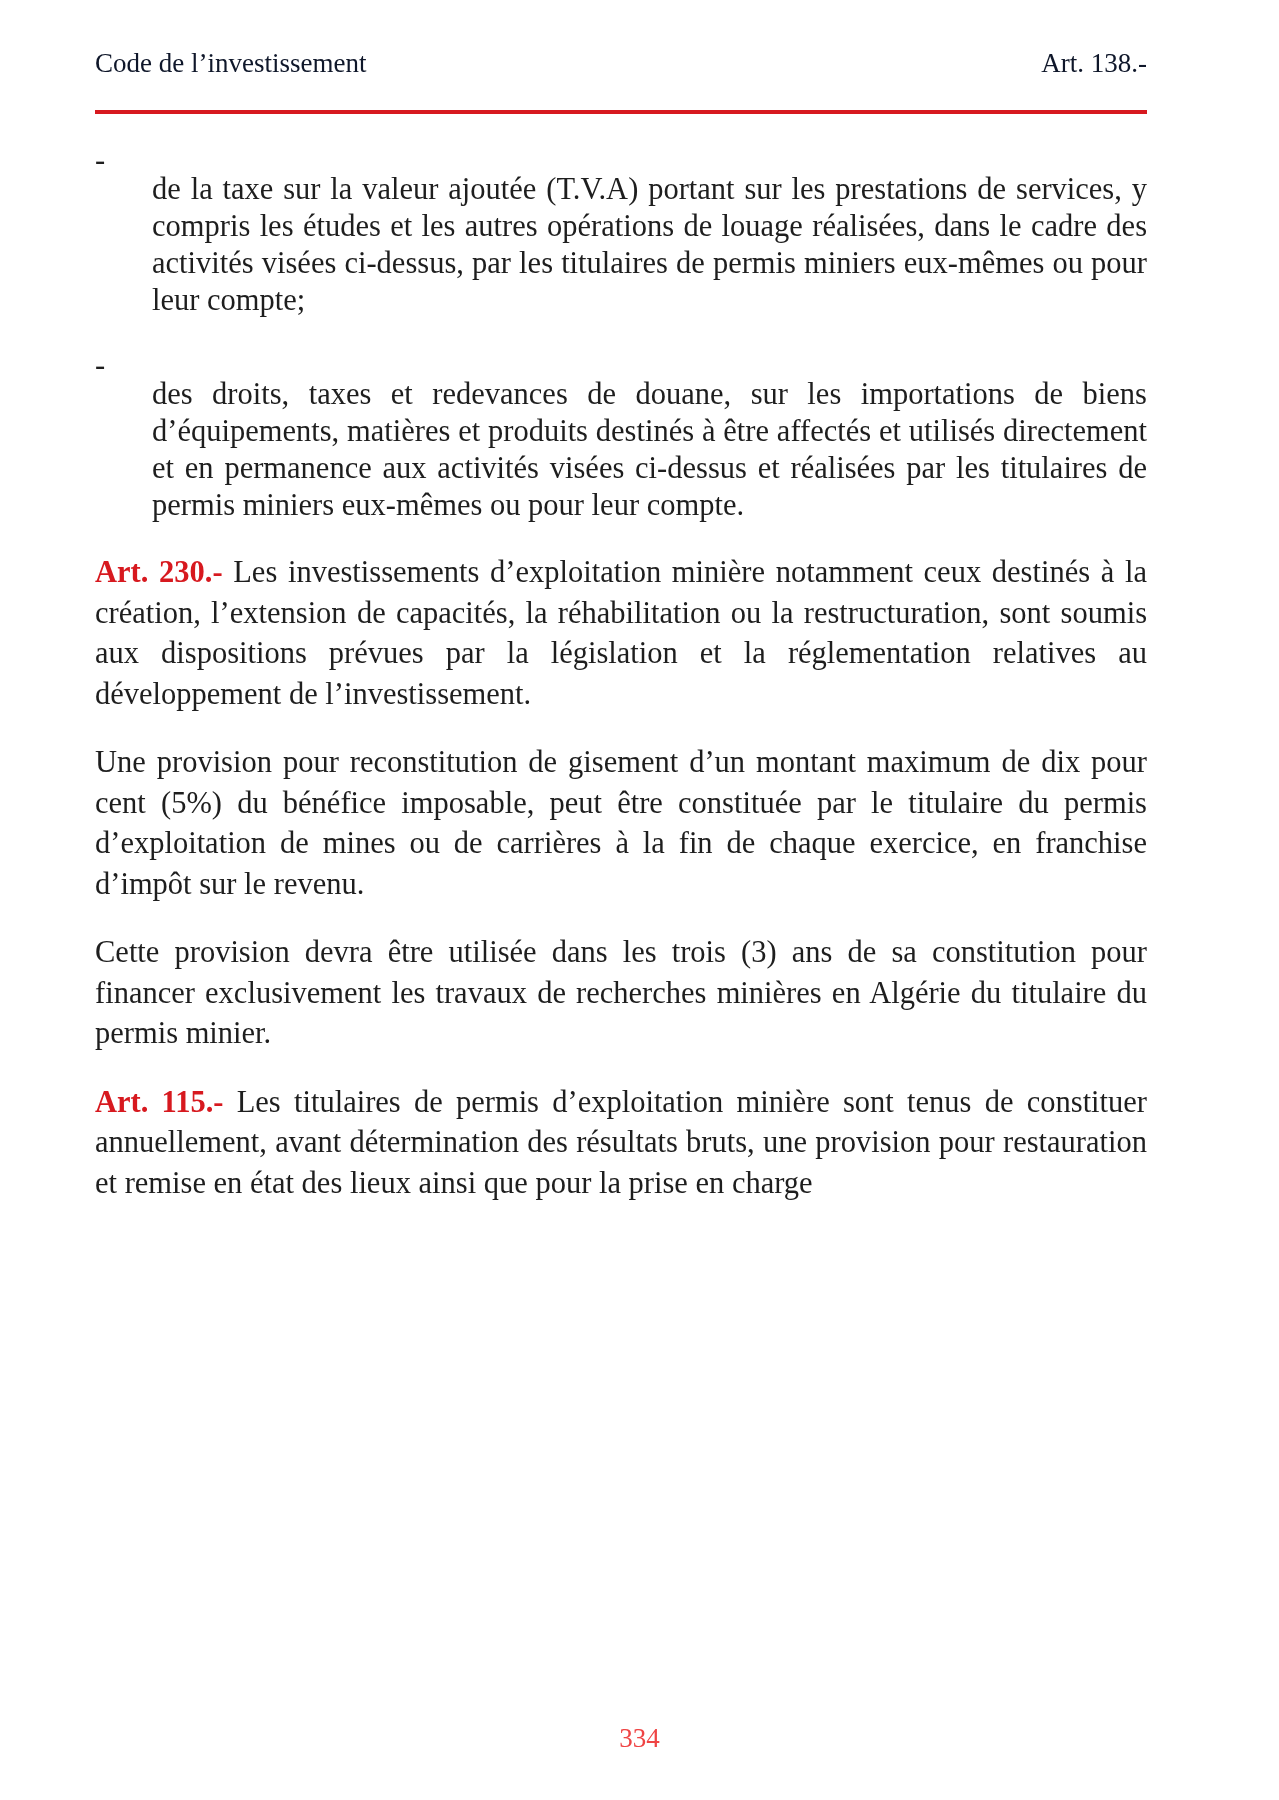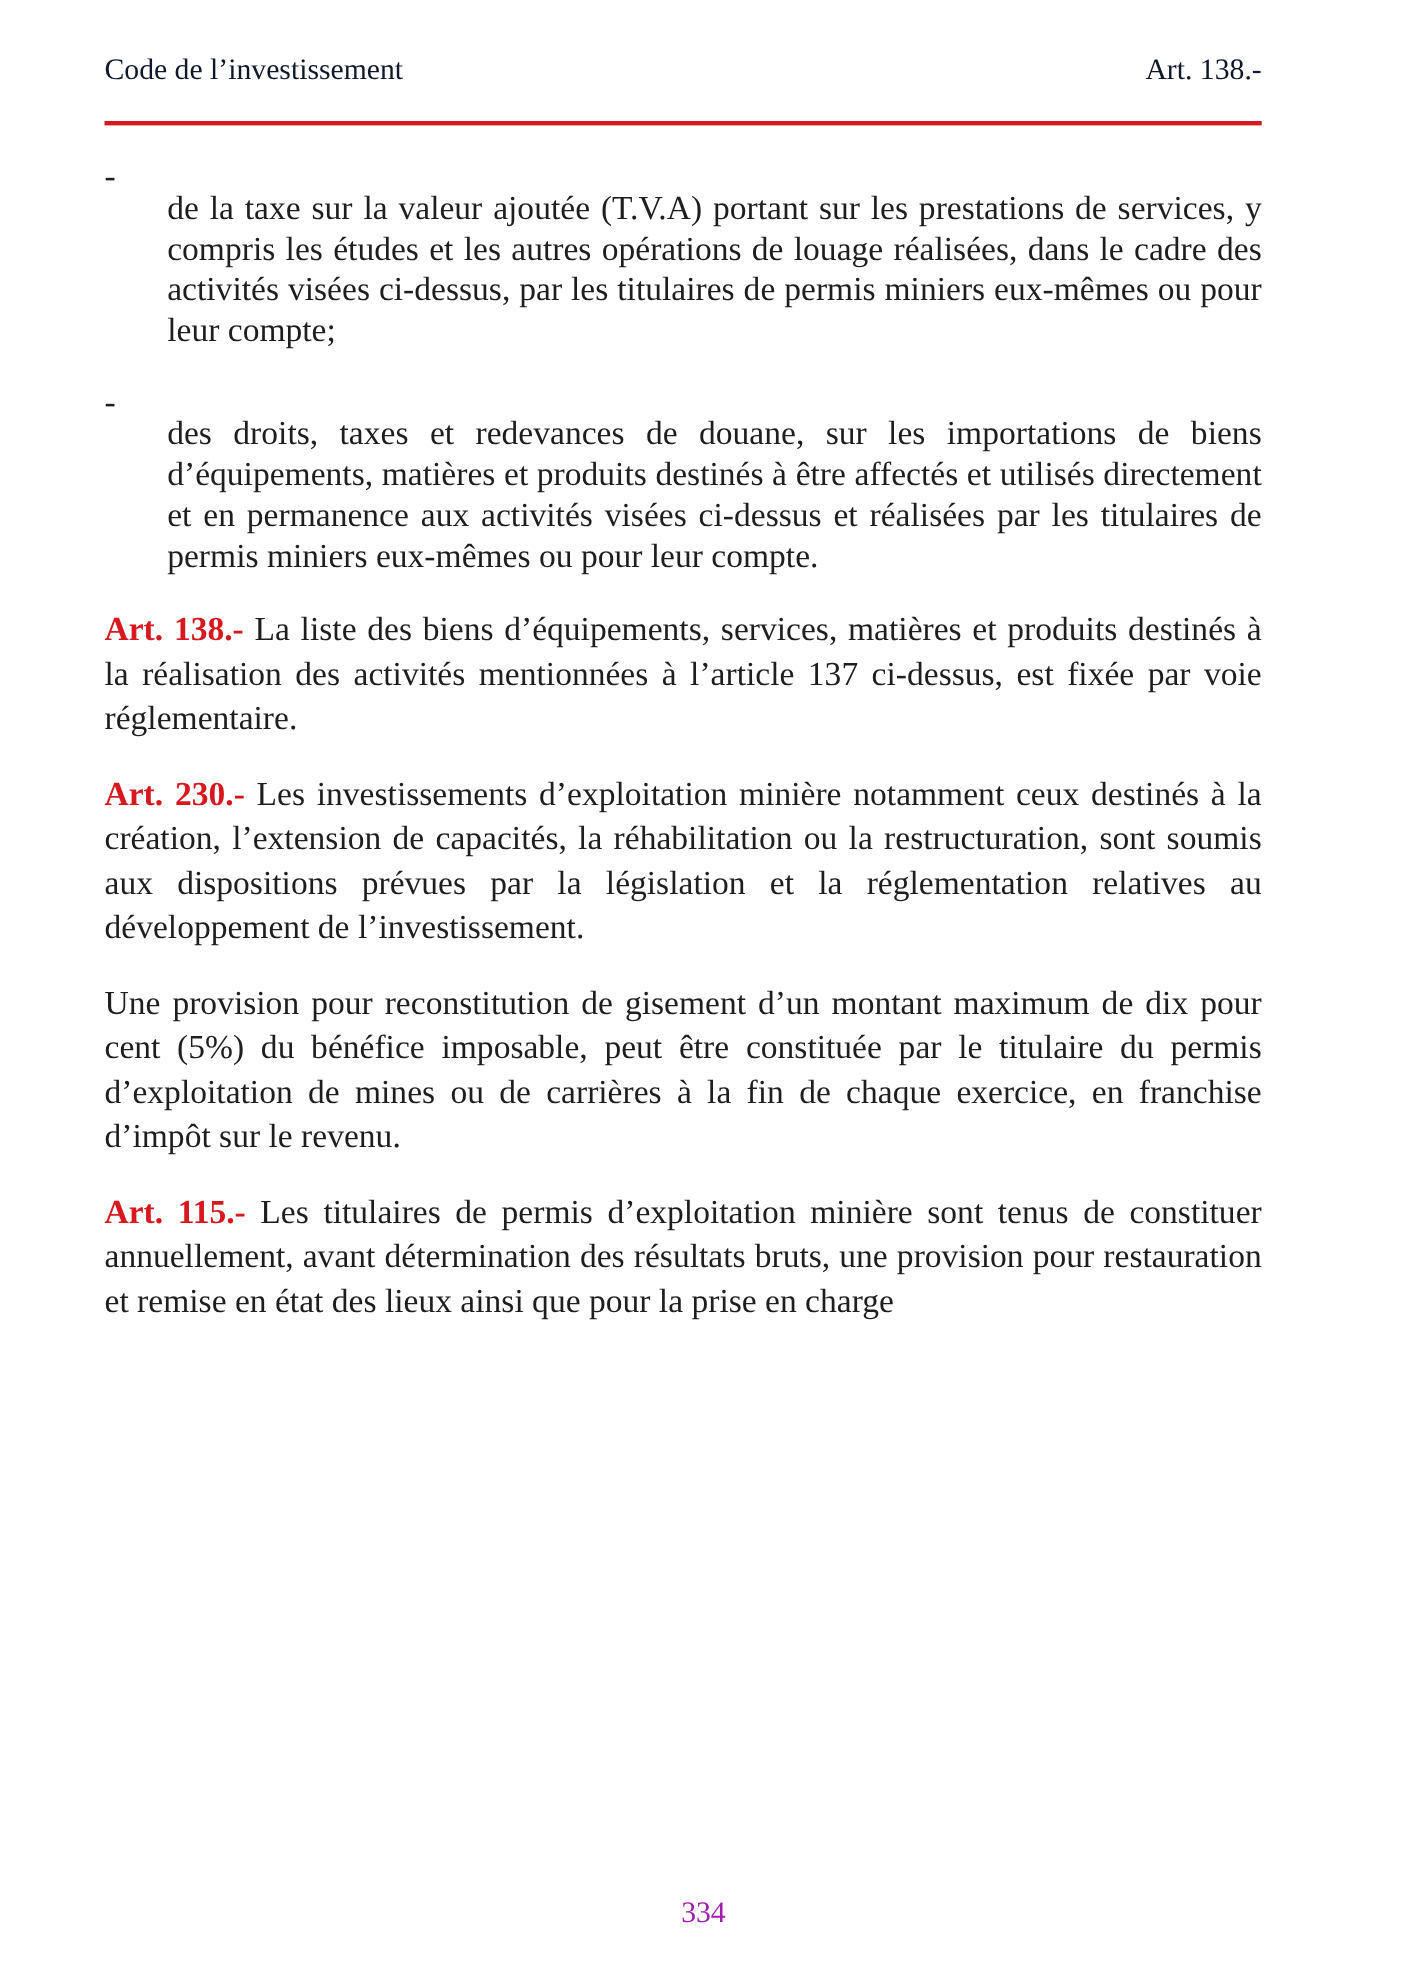--- a/index.html
+++ b/index.html
@@ -27,21 +27,21 @@
     margin-bottom: 28px;
   }
   .bullet .dash { width: 57px; flex: 0 0 57px; }
   .bullet .btext { flex: 1; text-align: justify; margin-top: 29px; }
   .para {
     line-height: 40.5px; text-align: justify; margin: 0 0 28px 0;
   }
   .art { color: #d7191f; font-weight: bold; }
   .footer {
     position: absolute; left: 0; top: 1723px; width: 1279px;
-    text-align: center; font-size: 27px; color: #a21caf;
+    text-align: center; font-size: 27px; color: #ef4444;
   }
 </style>
 </head>
 <body>
 
 <div class="page">
 
   <div class="header">
     <span>Code de l’investissement</span>
     <span>Art. 138.-</span>
@@ -52,24 +52,24 @@
 
     <div class="bullet">
       <span class="dash">-</span>
       <span class="btext">de la taxe sur la valeur ajoutée (T.V.A) portant sur les prestations de services, y compris les études et les autres opérations de louage réalisées, dans le cadre des activités visées ci-dessus, par les titulaires de permis miniers eux-mêmes ou pour leur compte;</span>
     </div>
     <div class="bullet">
       <span class="dash">-</span>
       <span class="btext">des droits, taxes et redevances de douane, sur les importations de biens d’équipements, matières et produits destinés à être affectés et utilisés directement et en permanence aux activités visées ci-dessus et réalisées par les titulaires de permis miniers eux-mêmes ou pour leur compte.</span>
     </div>
 
-    <p class="para"><span class="art">Art. 138.-</span><span> La liste des biens d’équipements, services, matières et produits destinés à la réalisation des activités mentionnées à l’article 137 ci-dessus, est fixée par voie réglementaire.</span></p>
 
     <p class="para"><span class="art">Art. 230.-</span><span> Les investissements d’exploitation minière notamment ceux destinés à la création, l’extension de capacités, la réhabilitation ou la restructuration, sont soumis aux dispositions prévues par la législation et la réglementation relatives au développement de l’investissement.</span></p>
 
 
     <p class="para">Une provision pour reconstitution de gisement d’un montant maximum de dix pour cent (5%) du bénéfice imposable, peut être constituée par le titulaire du permis d’exploitation de mines ou de carrières à la fin de chaque exercice, en franchise d’impôt sur le revenu.</p>
+    <p class="para">Cette provision devra être utilisée dans les trois (3) ans de sa constitution pour financer exclusivement les travaux de recherches minières en Algérie du titulaire du permis minier.</p>
 
     <p class="para"><span class="art">Art. 115.-</span><span> Les titulaires de permis d’exploitation minière sont tenus de constituer annuellement, avant détermination des résultats bruts, une provision pour restauration et remise en état des lieux ainsi que pour la prise en charge</span></p>
   </div>
 </div>
 
 <div class="footer">334</div>
 
 </body></html>

